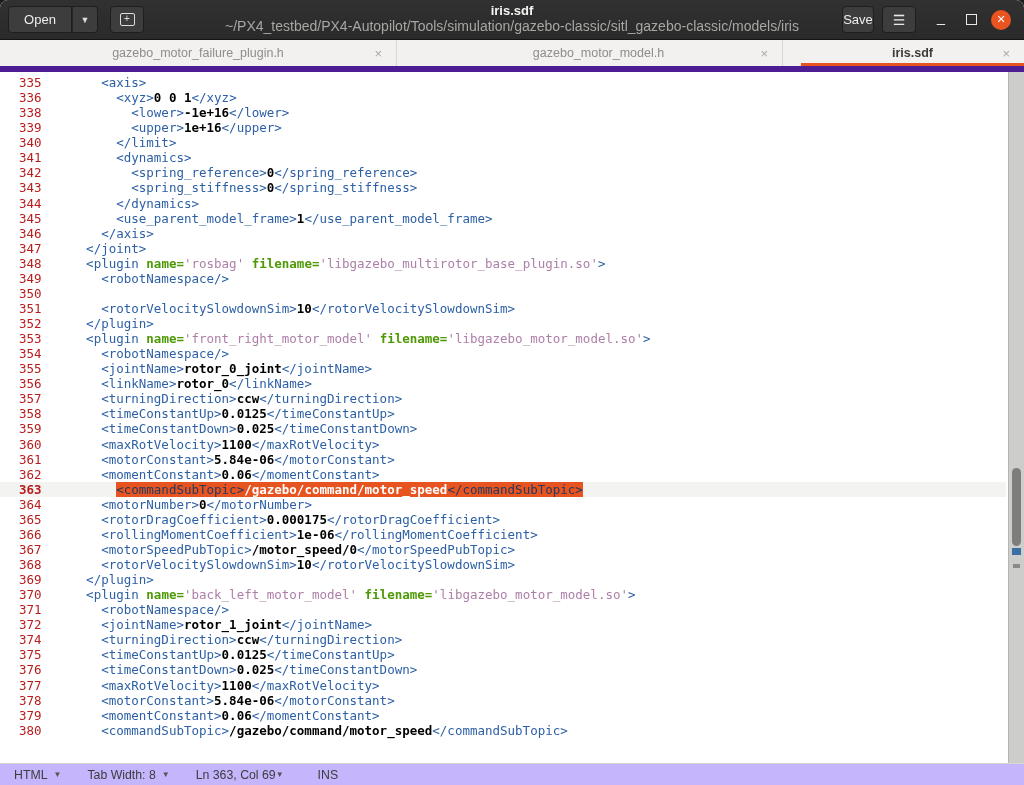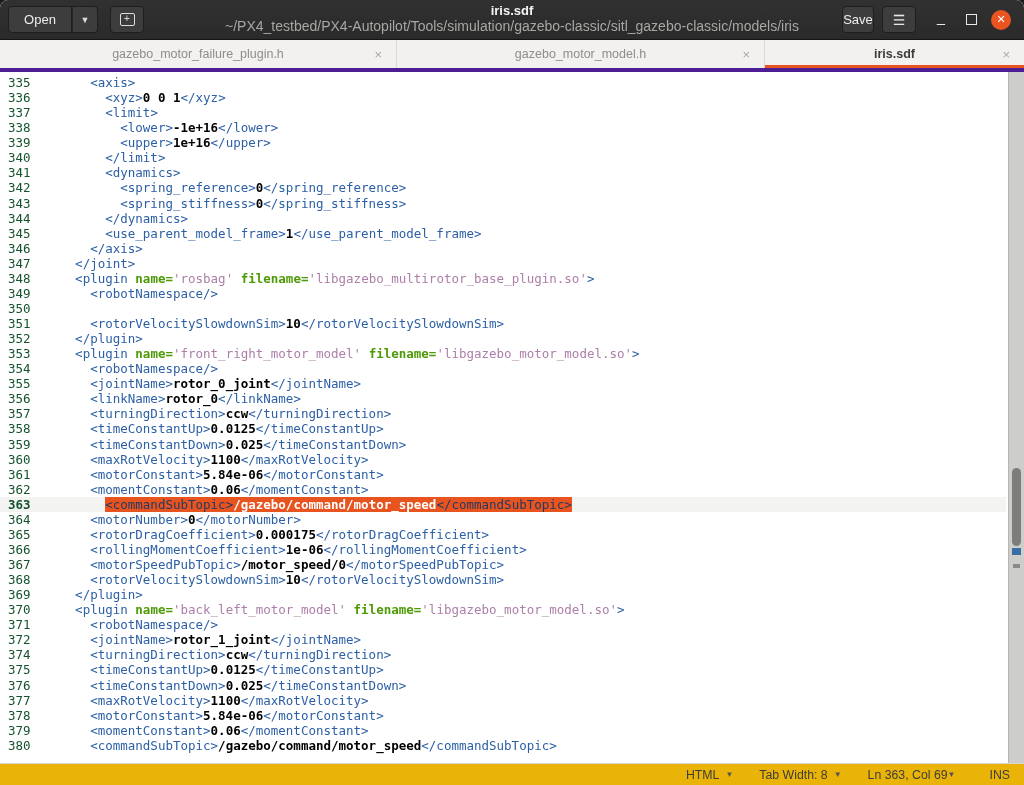--- a/index.html
+++ b/index.html
@@ -28,63 +28,63 @@
   .menu-btn{width:34px;border-radius:4px;margin-left:8px;font-size:14px;color:#e8e8e6;}
   .winctl{display:flex;align-items:center;margin-left:10px;}
   .wc{width:30px;height:30px;display:flex;align-items:center;justify-content:center;color:#e8e8e6;}
   .wc-min{font-size:15px;padding-top:6px;}
   .wc-max-glyph{width:9px;height:9px;border:1px solid #e8e8e6;}
   .wc-close-circle{width:20px;height:20px;border-radius:50%;background:#e95420;
     color:#fff;font-size:11px;display:flex;align-items:center;justify-content:center;}
 
   
   .tabbar{height:32px;background:#f2f1f0;display:flex;
-    border-bottom:4px solid #4c1d95;box-sizing:border-box;}
+    border-bottom:6px solid #4c1d95;box-sizing:border-box;gap:18px;}
   .tab{position:relative;display:flex;align-items:center;justify-content:center;
     border-right:1px solid #dad8d6;box-sizing:border-box;cursor:default;}
   .tab-1{width:397px;}
   .tab-2{width:368px;}
   .tab-3{flex:1;border-right:none;}
   .tab-label{font-size:12.5px;color:#8d8d8b;max-width:85%;overflow:hidden;
     white-space:nowrap;text-overflow:ellipsis;}
   .tab.active .tab-label{color:#3c3c3a;font-weight:bold;}
   .tab-close{position:absolute;right:14px;top:50%;transform:translateY(-50%);
     color:#aaa8a5;font-size:13px;line-height:13px;}
   .tab.active::after{content:"";position:absolute;left:0;right:0;bottom:0;height:3px;
     background:var(--accent,#e8541f);}
 
   
   .editor{height:691px;background:#ffffff;position:relative;overflow:hidden;}
   .code-lines{position:absolute;top:3px;left:0;right:18px;
     font-family:"DejaVu Sans Mono", monospace;font-size:12.5px;line-height:15.07px;}
   .cl{display:flex;white-space:pre;}
   .cl.cur{background:#f3f3f1;}
-  .ln{width:32px;flex:0 0 32px;padding-left:8px;color:#14532d;}
+  .ln{width:32px;flex:0 0 32px;color:#b91c1c;margin-left:19px;}
   .cl.cur .ln{font-weight:bold;}
   .ct{padding-left:5px;}
   .tg{color:var(--c-tag,#2c5fa5);}
   .at{color:var(--c-attr,#4e9a06);font-weight:bold;}
   .st{color:var(--c-str,#ad7fa8);}
   .tx{color:var(--c-text,#000);font-weight:bold;}
   .sel{background:var(--sel,#e8541f);}
   .sel .tg{color:#243a60;}
   .sel .tx{color:#ffffff;}
 
   
   .scrollbar{position:absolute;top:0;right:0;width:16px;height:691px;
     background:#cdcdcb;border-left:1px solid #b7b5b3;box-sizing:border-box;}
   .scroll-thumb{position:absolute;left:3px;width:9px;top:396px;height:78px;
     background:#7d7d7b;border-radius:5px;}
   .scroll-mark-blue{position:absolute;left:3px;width:9px;top:476px;height:7px;background:#3b6ea5;}
   .scroll-mark-gray{position:absolute;left:4px;width:7px;top:492px;height:4px;background:#8a8a88;}
 
   
-  .statusbar{height:22px;background:#eab308;border-top:1px solid #d8d6d4;
-    box-sizing:border-box;display:flex;align-items:center;justify-content:flex-end;
-    font-size:12.3px;color:#3d3d3b;}
+  .statusbar{height:22px;background:#c4b5fd;border-top:1px solid #d8d6d4;
+    box-sizing:border-box;display:flex;align-items:center;
+    font-size:12.3px;color:#3d3d3b;padding-left:14px;}
   .sb-item{display:flex;align-items:center;margin-right:26px;}
   .sb-caret{font-size:8px;color:#55534f;margin-left:6px;}
   .sb-pos{}
   .sb-caret-lone{font-size:8px;color:#55534f;margin-right:34px;}
   .sb-ins{margin-right:14px;}
 </style>
 </head>
 <body>
 
 <div class="window" style="--accent: #e8541f; --sel: #e8541f; --c-tag: #2c5fa5; --c-attr: #4e9a06; --c-str: #ad7fa8; --c-text: #000000;">
@@ -134,21 +134,20 @@
     <div class="tab tab-3 active">
       <span class="tab-label">iris.sdf</span>
       <span class="tab-close">×</span>
     </div>
   </div>
 
   <div class="editor">
     <div class="code-lines">
         <div class="cl"><span class="ln">335</span><span class="ct"><span class="tx">      </span><span class="tg">&lt;axis</span><span class="tg">&gt;</span></span></div>
         <div class="cl"><span class="ln">336</span><span class="ct"><span class="tx">        </span><span class="tg">&lt;xyz</span><span class="tg">&gt;</span><span class="tx">0 0 1</span><span class="tg">&lt;/xyz</span><span class="tg">&gt;</span></span></div>
-        <div class="cl"><span class="ln">337</span><span class="ct"><span class="tx">        </span><span class="tg">&lt;limit</span><span class="tg">&gt;</span></span></div>
         <div class="cl"><span class="ln">338</span><span class="ct"><span class="tx">          </span><span class="tg">&lt;lower</span><span class="tg">&gt;</span><span class="tx">-1e+16</span><span class="tg">&lt;/lower</span><span class="tg">&gt;</span></span></div>
         <div class="cl"><span class="ln">339</span><span class="ct"><span class="tx">          </span><span class="tg">&lt;upper</span><span class="tg">&gt;</span><span class="tx">1e+16</span><span class="tg">&lt;/upper</span><span class="tg">&gt;</span></span></div>
         <div class="cl"><span class="ln">340</span><span class="ct"><span class="tx">        </span><span class="tg">&lt;/limit</span><span class="tg">&gt;</span></span></div>
         <div class="cl"><span class="ln">341</span><span class="ct"><span class="tx">        </span><span class="tg">&lt;dynamics</span><span class="tg">&gt;</span></span></div>
         <div class="cl"><span class="ln">342</span><span class="ct"><span class="tx">          </span><span class="tg">&lt;spring_reference</span><span class="tg">&gt;</span><span class="tx">0</span><span class="tg">&lt;/spring_reference</span><span class="tg">&gt;</span></span></div>
         <div class="cl"><span class="ln">343</span><span class="ct"><span class="tx">          </span><span class="tg">&lt;spring_stiffness</span><span class="tg">&gt;</span><span class="tx">0</span><span class="tg">&lt;/spring_stiffness</span><span class="tg">&gt;</span></span></div>
         <div class="cl"><span class="ln">344</span><span class="ct"><span class="tx">        </span><span class="tg">&lt;/dynamics</span><span class="tg">&gt;</span></span></div>
         <div class="cl"><span class="ln">345</span><span class="ct"><span class="tx">        </span><span class="tg">&lt;use_parent_model_frame</span><span class="tg">&gt;</span><span class="tx">1</span><span class="tg">&lt;/use_parent_model_frame</span><span class="tg">&gt;</span></span></div>
         <div class="cl"><span class="ln">346</span><span class="ct"><span class="tx">      </span><span class="tg">&lt;/axis</span><span class="tg">&gt;</span></span></div>
         <div class="cl"><span class="ln">347</span><span class="ct"><span class="tx">    </span><span class="tg">&lt;/joint</span><span class="tg">&gt;</span></span></div>

